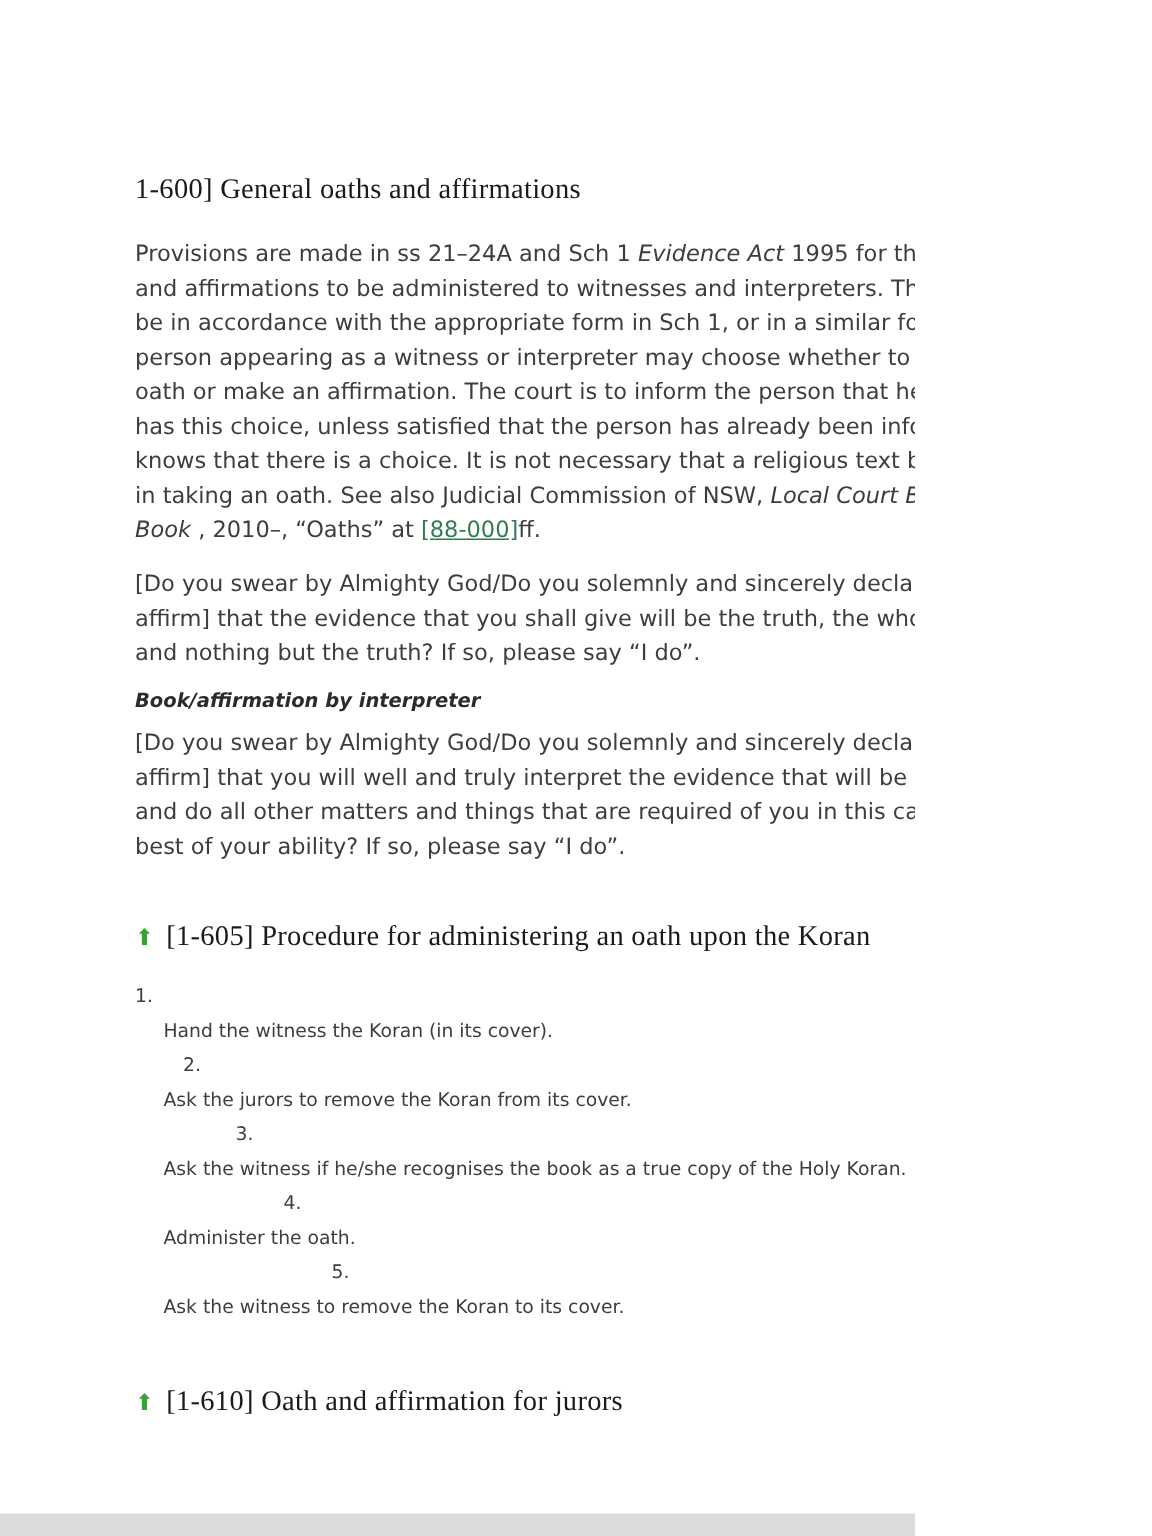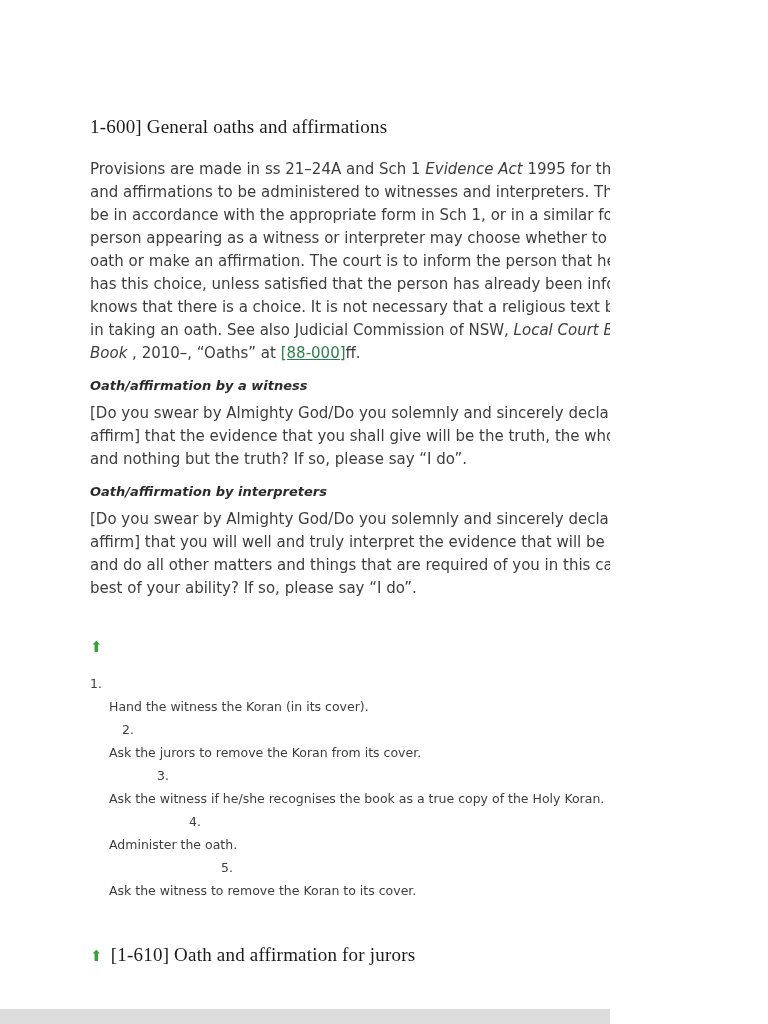--- a/index.html
+++ b/index.html
@@ -90,28 +90,28 @@
 </head>
 <body>
 
 <div class="page">
   <div class="content">
 
     <h1 class="doc-title">1-600] General oaths and affirmations</h1>
 
     <p class="body-text"><span>Provisions are made in ss 21–24A and Sch 1 </span><em>Evidence Act</em><span> 1995 for the oaths and affirmations to be administered to witnesses and interpreters. They are to be in accordance with the appropriate form in Sch 1, or in a similar form. A person appearing as a witness or interpreter may choose whether to take an oath or make an affirmation. The court is to inform the person that he or she has this choice, unless satisfied that the person has already been informed, or knows that there is a choice. It is not necessary that a religious text be used in taking an oath. See also Judicial Commission of NSW, </span><em>Local Court Bench Book</em><span> , 2010–, “Oaths” at </span><a class="inline-link">[88-000]</a><span>ff.</span></p>
 
-    <h3 class="sub-head">Oath/affirmation by a witness</h3>
     <p class="body-text">[Do you swear by Almighty God/Do you solemnly and sincerely declare and affirm] that the evidence that you shall give will be the truth, the whole truth and nothing but the truth? If so, please say “I do”.</p>
 
-    <h3 class="sub-head">Oath/affirmation by interpreters</h3>
+    <h3 class="sub-head">Book/affirmation by interpreter</h3>
     <p class="body-text">[Do you swear by Almighty God/Do you solemnly and sincerely declare and affirm] that you will well and truly interpret the evidence that will be given and do all other matters and things that are required of you in this case to the best of your ability? If so, please say “I do”.</p>
 
     <div class="section-heading section-1605">
       <a class="arrow">⬆</a>
+      <span>[1-605] Procedure for administering an oath upon the Koran</span>
     </div>
 
     <div class="steps">
       <div class="step s0">
         <span class="num">1.</span>
         <span class="txt">Hand the witness the Koran (in its cover).</span>
       </div>
       <div class="step s1">
         <span class="num">2.</span>
         <span class="txt">Ask the jurors to remove the Koran from its cover.</span>

